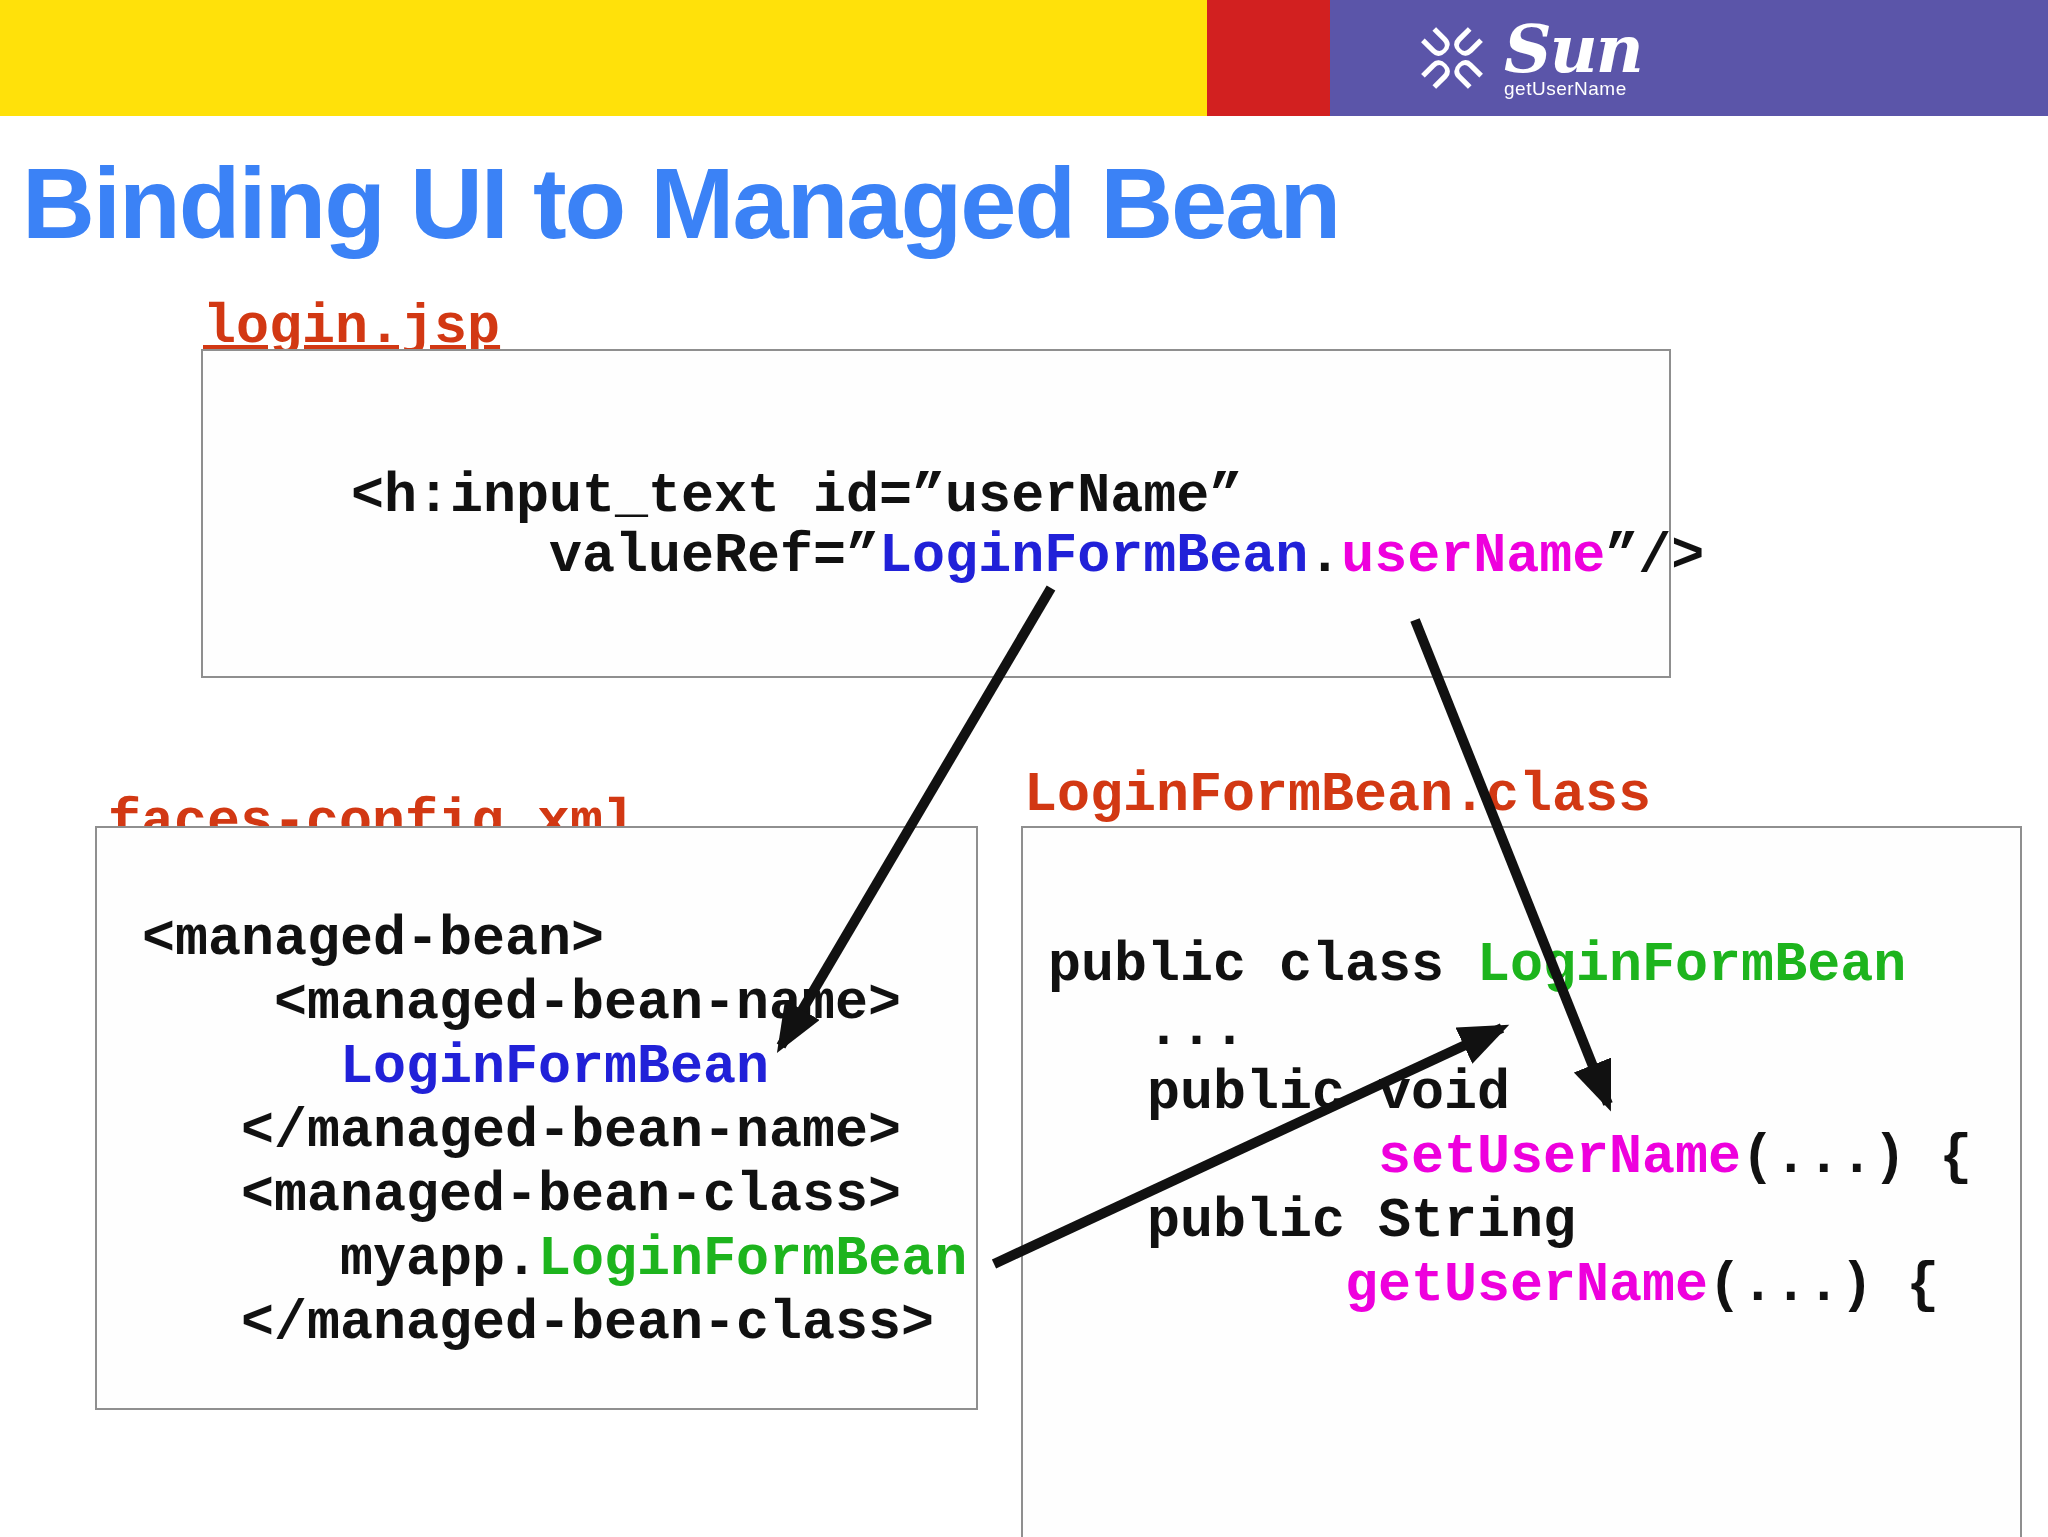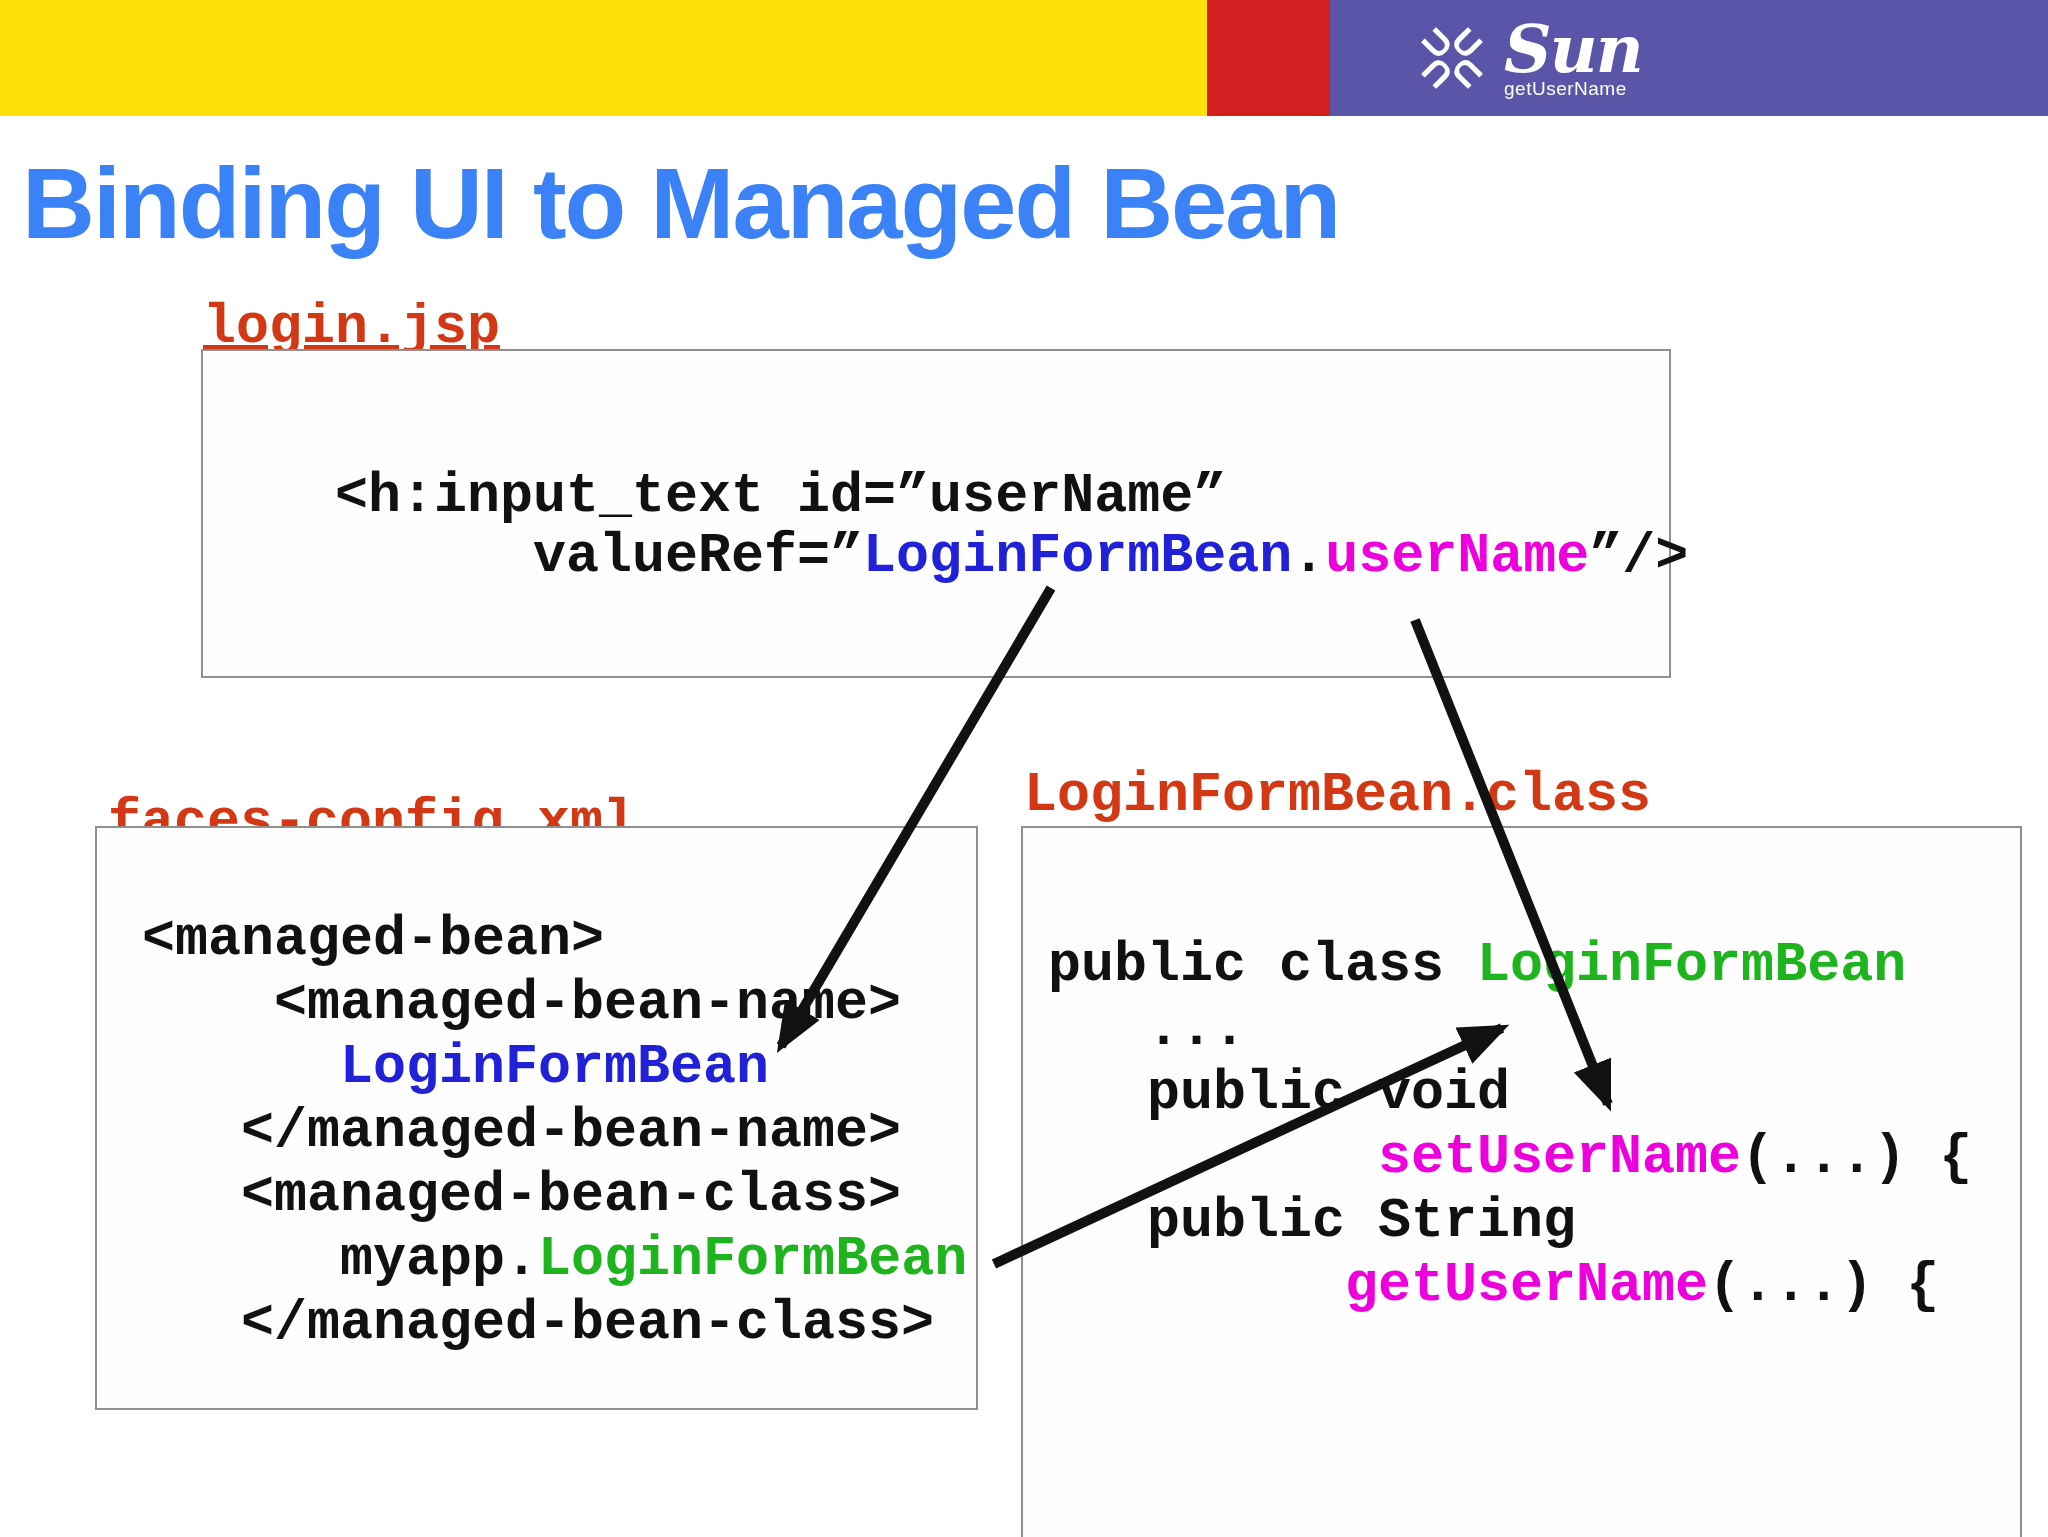--- a/index.html
+++ b/index.html
@@ -40,21 +40,21 @@
     position:absolute;background:#fefefe;border:2px solid #8f8f8f;
     box-sizing:border-box;
   }
   #login-box{left:201px;top:349px;width:1470px;height:329px;}
   #faces-box{left:95px;top:826px;width:883px;height:584px;}
   #java-box{left:1021px;top:826px;width:1001px;height:749px;}
   .code{
     margin:0;font-family:"Liberation Mono", monospace;font-weight:bold;
     font-size:55px;white-space:pre;
   }
-  #login-box .code{padding:116px 0 0 0;line-height:60px;}
+  #login-box .code{padding:116px 0 0 16px;line-height:60px;}
   #faces-box .code{padding:80px 0 0 45px;line-height:64px;}
   #java-box .code{padding:106px 0 0 25px;line-height:64px;}
   #arrows-svg{
     position:absolute;left:0;top:0;width:2048px;height:1537px;
     z-index:5;pointer-events:none;
   }
   .arrow-line{stroke-width:10px;fill:none;}
 </style>
 </head>
 <body>

